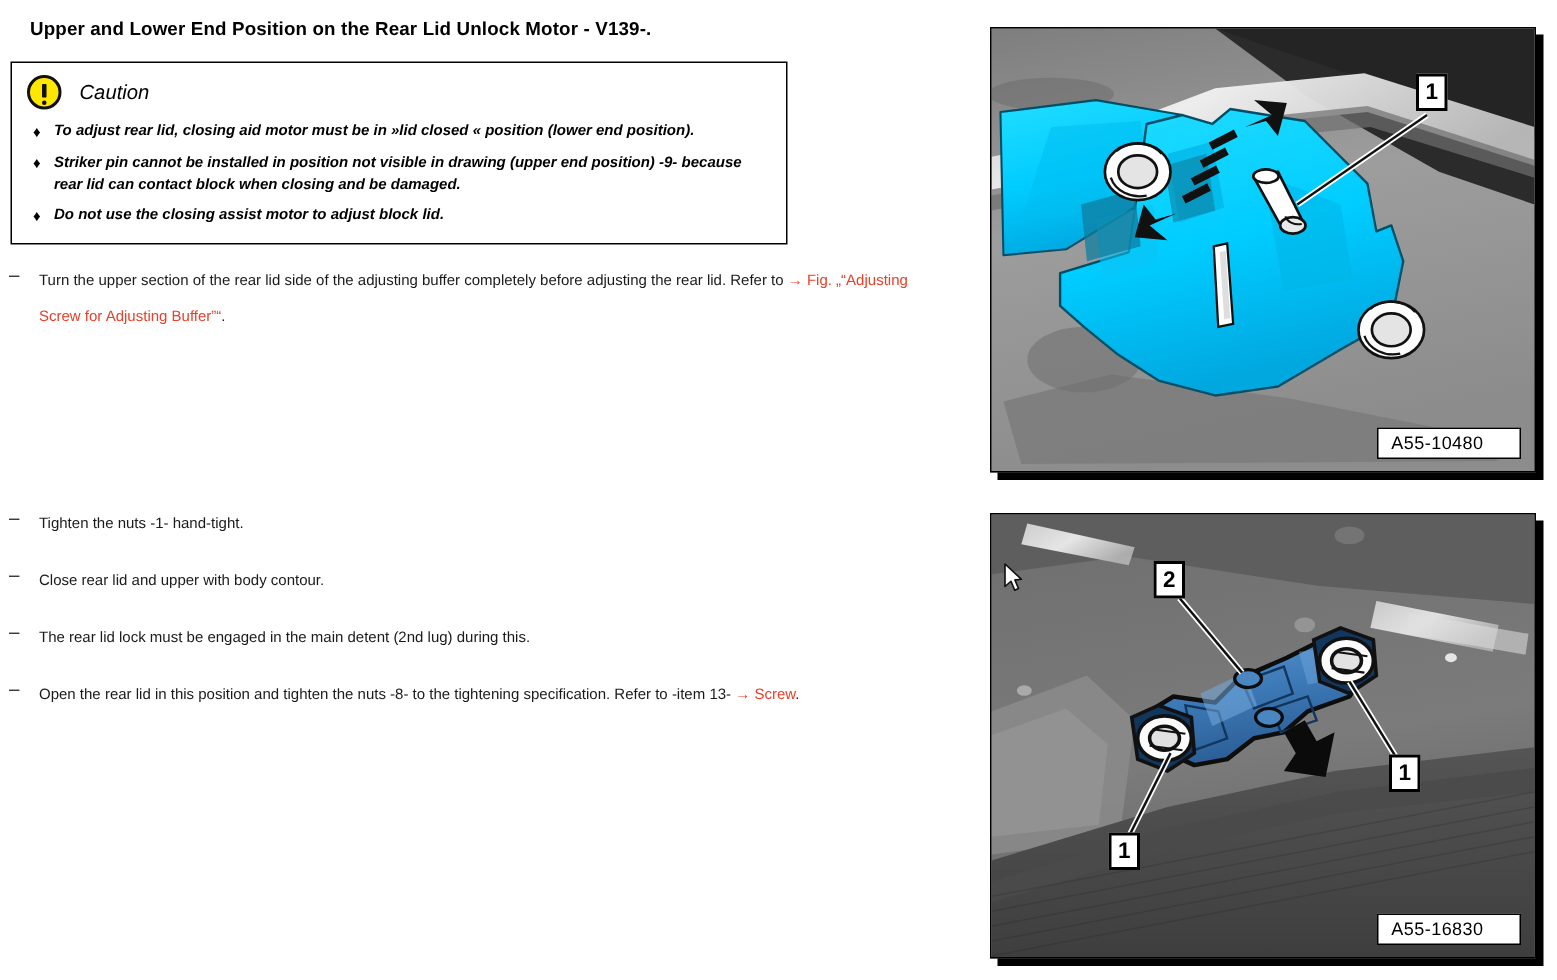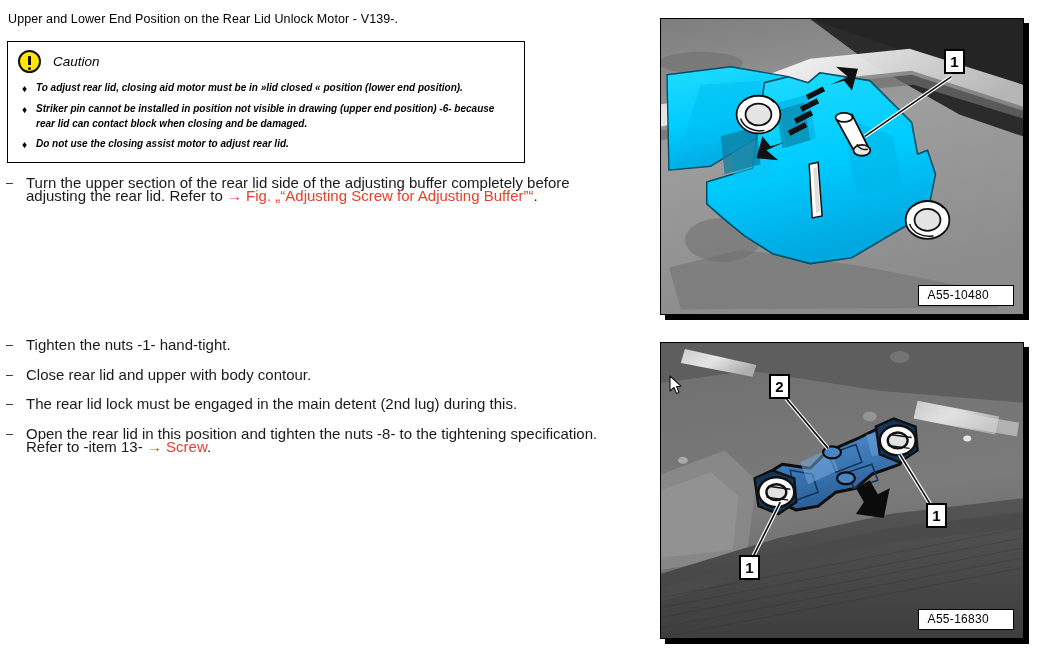--- a/index.html
+++ b/index.html
@@ -16,24 +16,24 @@
 
   
   #left-column {
     position: absolute;
     left: 0; top: 0;
     width: 650px; height: 653px;
   }
 
   #page-title {
     position: absolute;
-    left: 8px; top: 12px;
+    left: 20px; top: 12px;
     width: 620px;
     font-size: 12.5px;
-    font-weight: normal;
+    font-weight: bold;
     color: #000;
     letter-spacing: 0.1px;
   }
 
   
   #caution-box {
     position: absolute;
     left: 7px; top: 41px;
     width: 518px;
     border: 1.5px solid #000;
@@ -114,22 +114,22 @@
   }
   .step-dash {
     flex: 0 0 auto;
     width: 20px;
     font-size: 12.5px;
     line-height: 15.5px;
     color: #1a1a1a;
   }
   .step-text {
     flex: 1 1 auto;
-    font-size: 15px;
-    line-height: 13px;
+    font-size: 10px;
+    line-height: 24px;
     color: #1a1a1a;
   }
   .link-red { color: #e8402a; }
   .arrow-red { color: #e8402a; }
 
   
   .figure {
     position: absolute;
     background: #8a8a8a;
     border: 1.5px solid #000;
@@ -185,25 +185,25 @@
       <div class="warn-icon"></div>
       <div id="caution-label">Caution</div>
     </div>
 
     <div class="caution-item">
       <span class="diamond-bullet">♦</span>
       <span class="caution-text">To adjust rear lid, closing aid motor must be in »lid closed « position (lower end position).</span>
     </div>
     <div class="caution-item">
       <span class="diamond-bullet">♦</span>
-      <span class="caution-text">Striker pin cannot be installed in position not visible in drawing (upper end position) -6- because rear lid can contact block when closing and be damaged.</span>
+      <span class="caution-text">Striker pin cannot be installed in position not visible in drawing (upper end position) -9- because rear lid can contact block when closing and be damaged.</span>
     </div>
     <div class="caution-item">
       <span class="diamond-bullet">♦</span>
-      <span class="caution-text">Do not use the closing assist motor to adjust rear lid.</span>
+      <span class="caution-text">Do not use the closing assist motor to adjust block lid.</span>
     </div>
   </div>
 
   <div class="step-list" id="step-list-top">
     <div class="step-item">
       <span class="step-dash">–</span>
       <span class="step-text">
         <span>Turn the upper section of the rear lid side of the adjusting buffer completely before adjusting the rear lid. Refer to </span><span class="arrow-red">→</span><span class="link-red"> Fig. „“Adjusting Screw for Adjusting Buffer”“</span><span>.</span>
       </span>
     </div>

